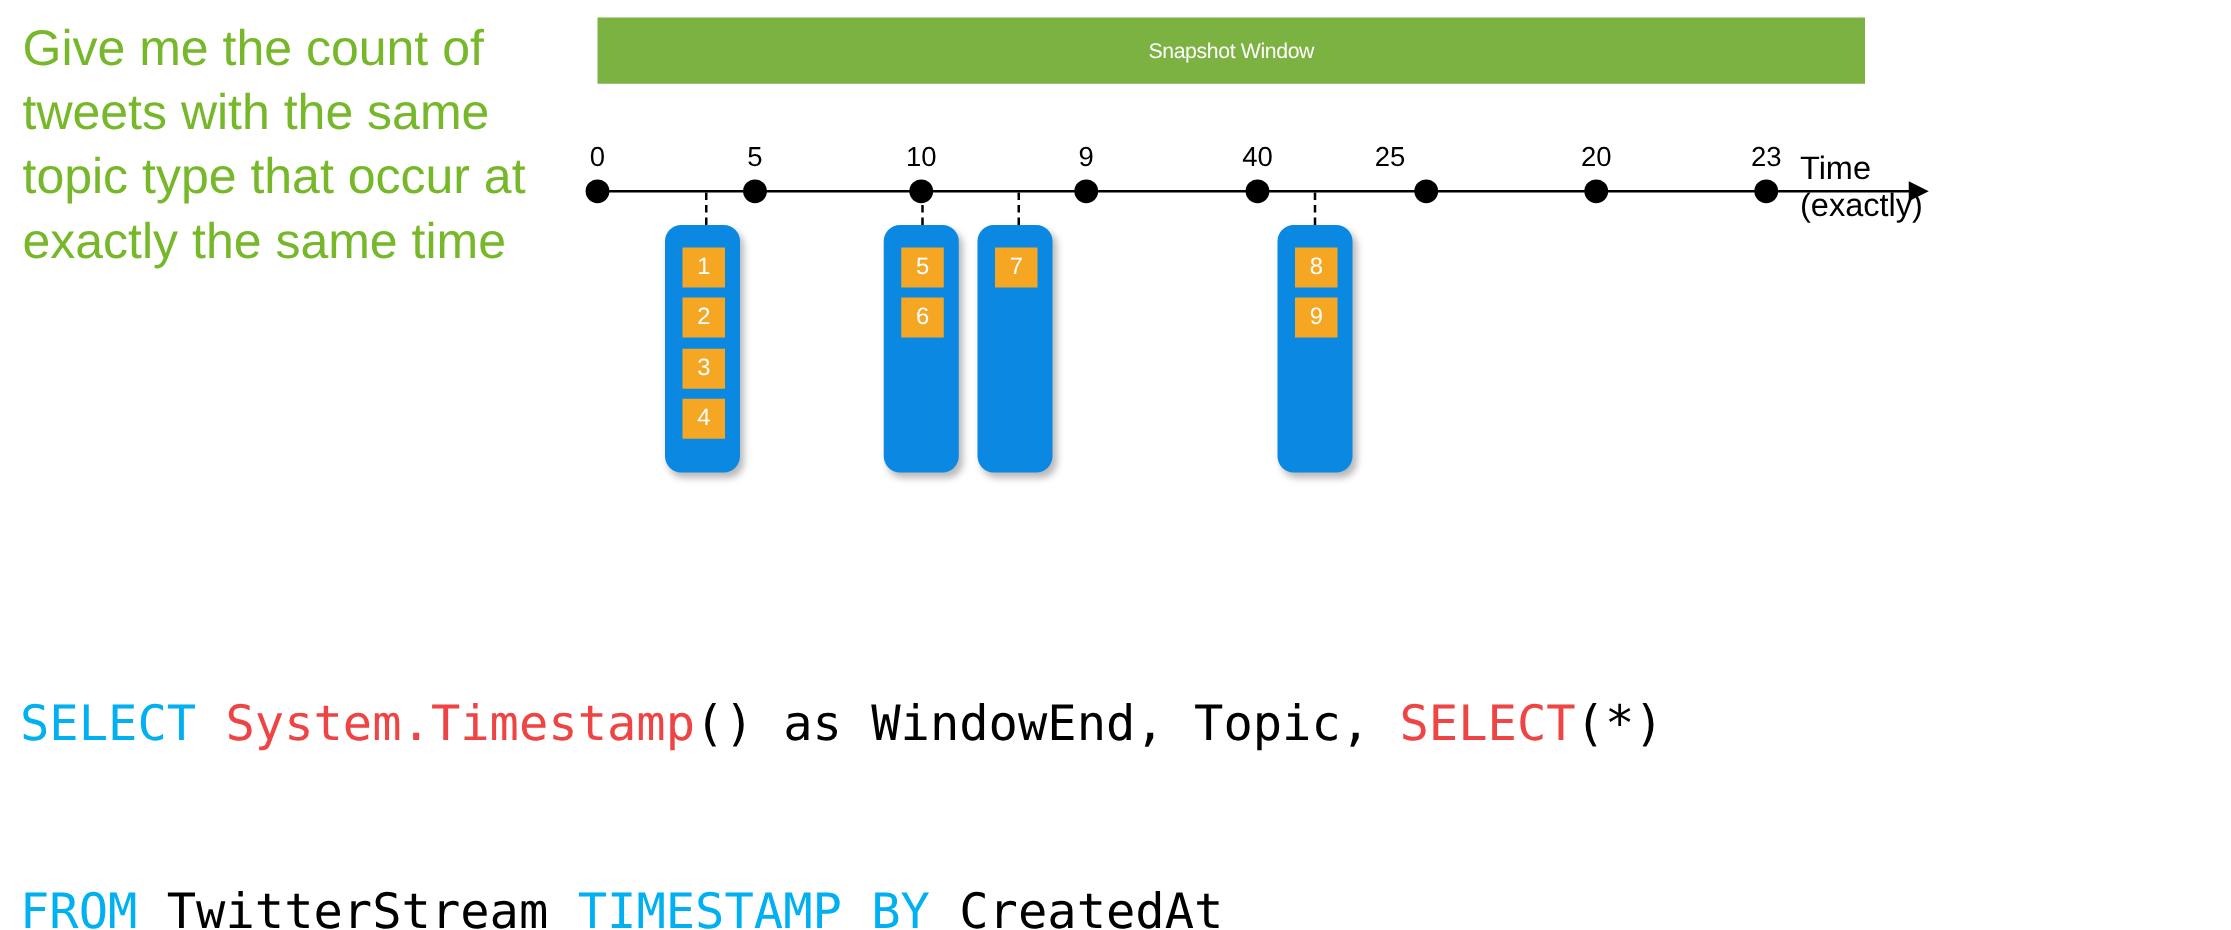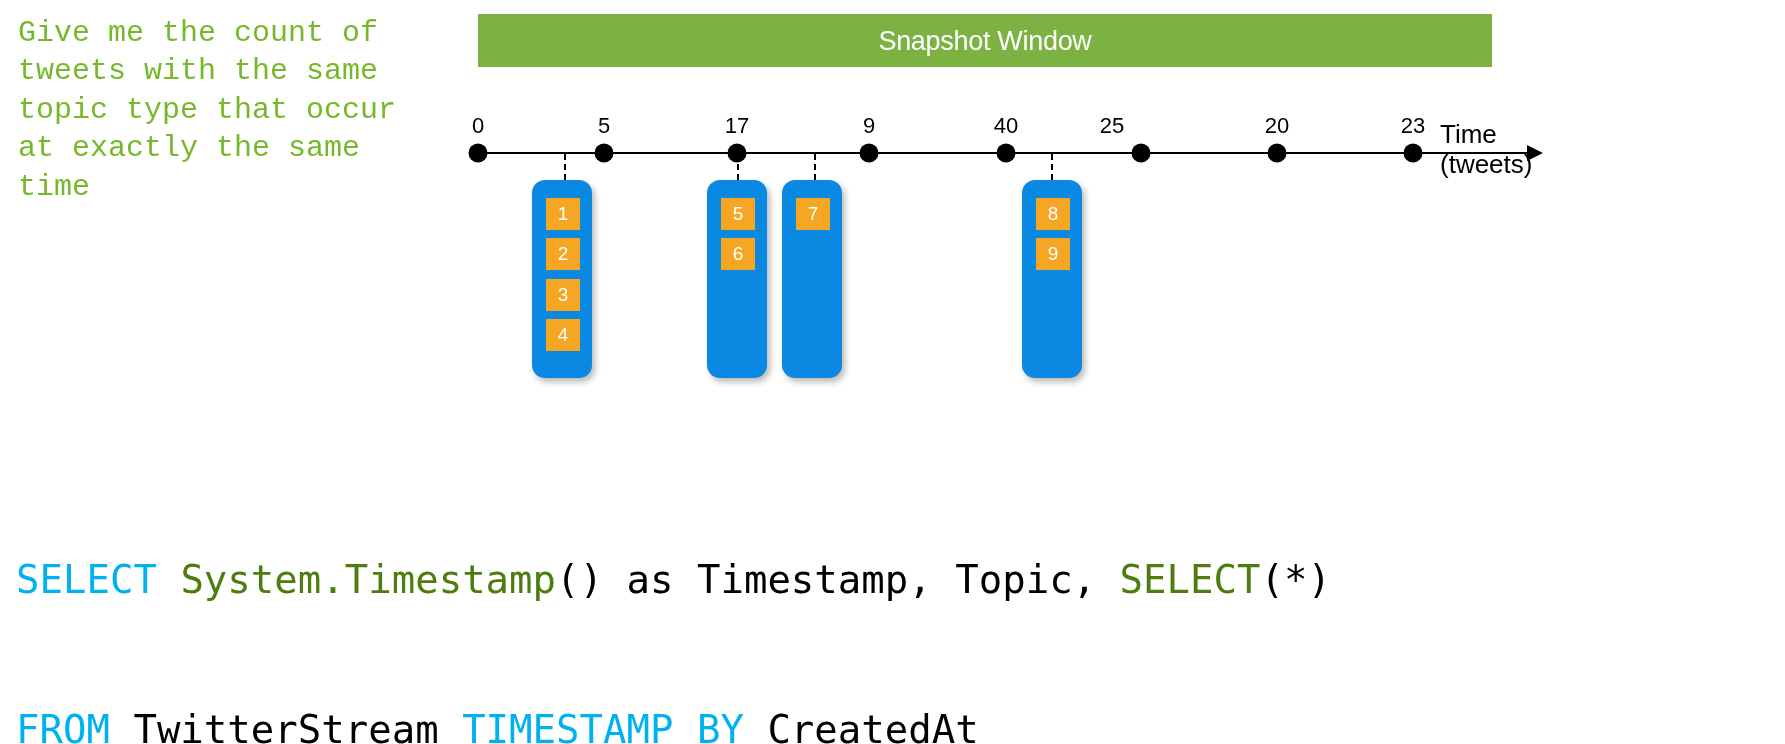--- a/index.html
+++ b/index.html
@@ -15,23 +15,23 @@
     overflow: hidden;
   }
 
   
   #question {
     position: absolute;
     left: 18px;
     top: 14px;
     width: 430px;
     color: #76B82A;
-    font-size: 30px;
+    font-size: 40px;
     line-height: 1.28;
-    font-family: Liberation Mono, monospace;
+    font-family: Liberation Sans, sans-serif;
     white-space: pre-line;
   }
 
   
   #diagram {
     position: absolute;
     left: 0;
     top: 0;
     width: 1785px;
     height: 430px;
@@ -46,21 +46,21 @@
     background: #7CB241;
   }
   #snapshot-bar-label {
     position: absolute;
     left: 0;
     right: 0;
     top: 50%;
     transform: translateY(-50%);
     text-align: center;
     color: #ffffff;
-    font-size: 27px;
+    font-size: 17px;
     letter-spacing: -0.3px;
     font-family: "Liberation Sans", sans-serif;
   }
 
   
   #axis-line {
     position: absolute;
     left: 478px;
     top: 152px;
     width: 1055px;
@@ -139,58 +139,58 @@
     left: 16px;
     top: 455px;
     font-family: "DejaVu Sans Mono", monospace;
     font-size: 39px;
     line-height: 1.28;
     white-space: pre;
     color: #000000;
   }
   .sql-line { display: block; }
   .kw  { color: #00B0F0; }
-  .fn  { color: #4d7c0f; margin-top: 38px; }
+  .fn  { color: #ef4444; margin-top: 38px; }
   .id  { color: #000000; }
 </style>
 </head>
 <body>
 
 <div id="question">Give me the count of tweets with the same topic type that occur at exactly the same time</div>
 
 <div id="diagram">
 
   <div id="snapshot-bar">
     <div id="snapshot-bar-label">Snapshot Window</div>
   </div>
 
   <div id="axis-line"></div>
   <div id="axis-arrow"></div>
 
   <div class="tick-label" style="left:478px">0</div>
   <div class="tick-label" style="left" :=""></div>
   <div class="tick-label" style="left:604px">5</div>
-  <div class="tick-label" style="left:737px">17</div>
+  <div class="tick-label" style="left:737px">10</div>
   <div class="tick-label" style="left:869px">9</div>
   <div class="tick-label" style="left:1006px">40</div>
   <div class="tick-label" style="left:1112px">25</div>
   <div class="tick-label" style="left:1277px">20</div>
   <div class="tick-label" style="left:1413px">23</div>
 
   <div class="tick-dot" style="left:478px"></div>
   <div class="tick-dot" style="left:604px"></div>
   <div class="tick-dot" style="left:737px"></div>
   <div class="tick-dot" style="left:869px"></div>
   <div class="tick-dot" style="left:1006px"></div>
   <div class="tick-dot" style="left:1141px"></div>
   <div class="tick-dot" style="left:1277px"></div>
   <div class="tick-dot" style="left:1413px"></div>
 
   <div id="time-label">Time
-(tweets)</div>
+(exactly)</div>
 
   <div class="connector" style="left:564px;  height:26px;"></div>
   <div class="connector" style="left:737px;  height:26px;"></div>
   <div class="connector" style="left:814px;  height:26px;"></div>
   <div class="connector" style="left:1051px; height:26px;"></div>
 
   <div class="column" style="left:532px; top:180px; width:60px; height:198px;">
     <div class="event-box" style="left:14px; top:18px;">1</div>
     <div class="event-box" style="left:14px; top:58px;">2</div>
     <div class="event-box" style="left:14px; top:99px;">3</div>
@@ -207,16 +207,16 @@
   </div>
 
   <div class="column" style="left:1022px; top:180px; width:60px; height:198px;">
     <div class="event-box" style="left:14px; top:18px;">8</div>
     <div class="event-box" style="left:14px; top:58px;">9</div>
   </div>
 
 </div>
 
 <div id="sql">
-  <span class="sql-line"><span class="kw">SELECT </span><span class="fn">System.Timestamp</span><span class="id">() as Timestamp, Topic, </span><span class="fn">SELECT</span><span class="id">(*)</span></span>
+  <span class="sql-line"><span class="kw">SELECT </span><span class="fn">System.Timestamp</span><span class="id">() as WindowEnd, Topic, </span><span class="fn">SELECT</span><span class="id">(*)</span></span>
   <span class="sql-line"><span class="kw">FROM </span><span class="id">TwitterStream </span><span class="kw">TIMESTAMP BY </span><span class="id">CreatedAt</span></span>
   
 </div>
 
 </body></html>

